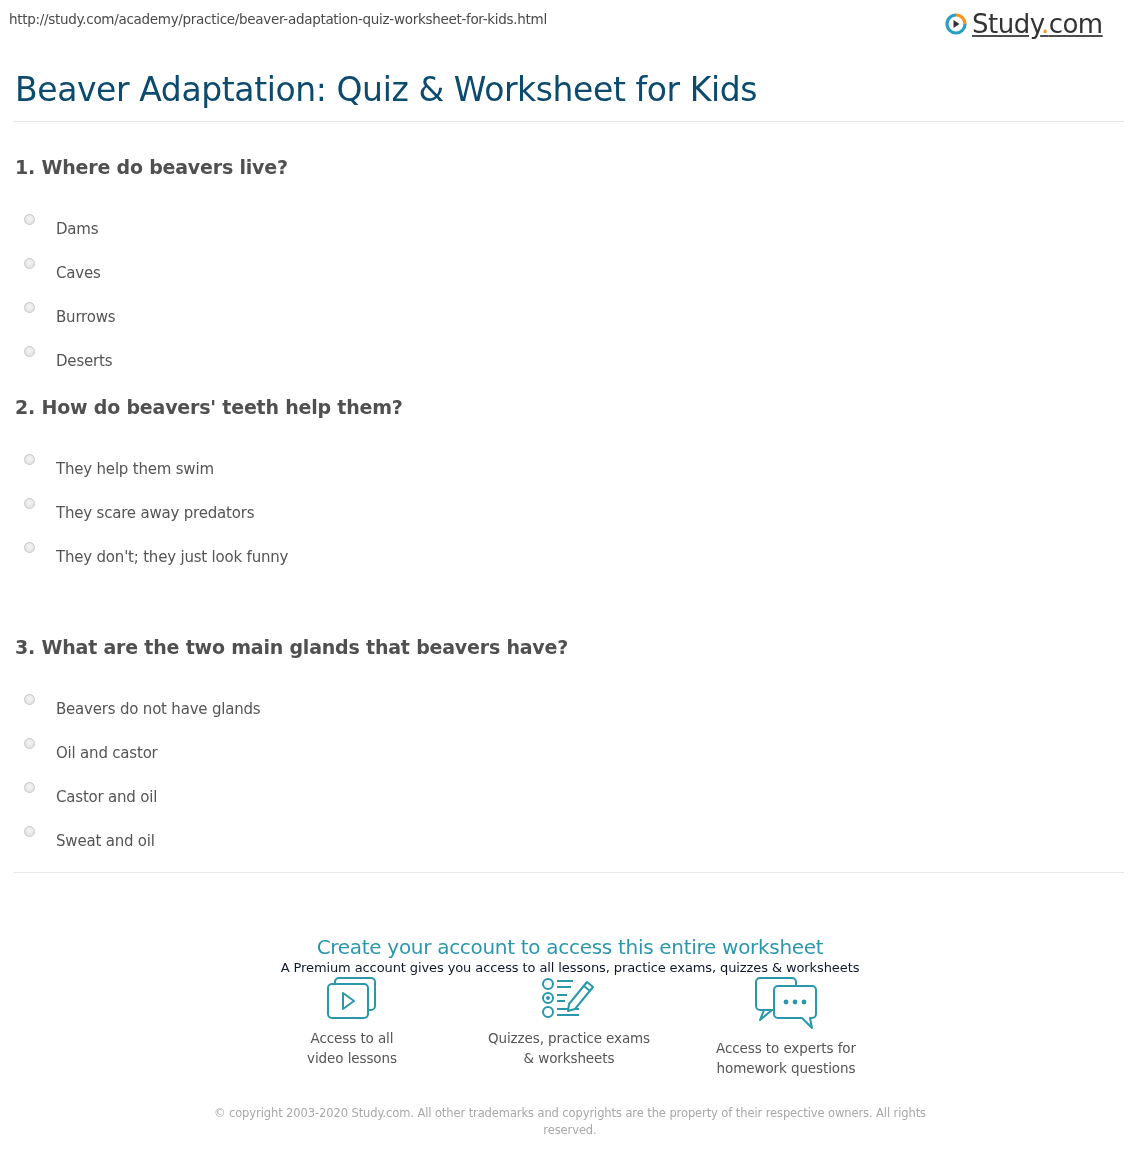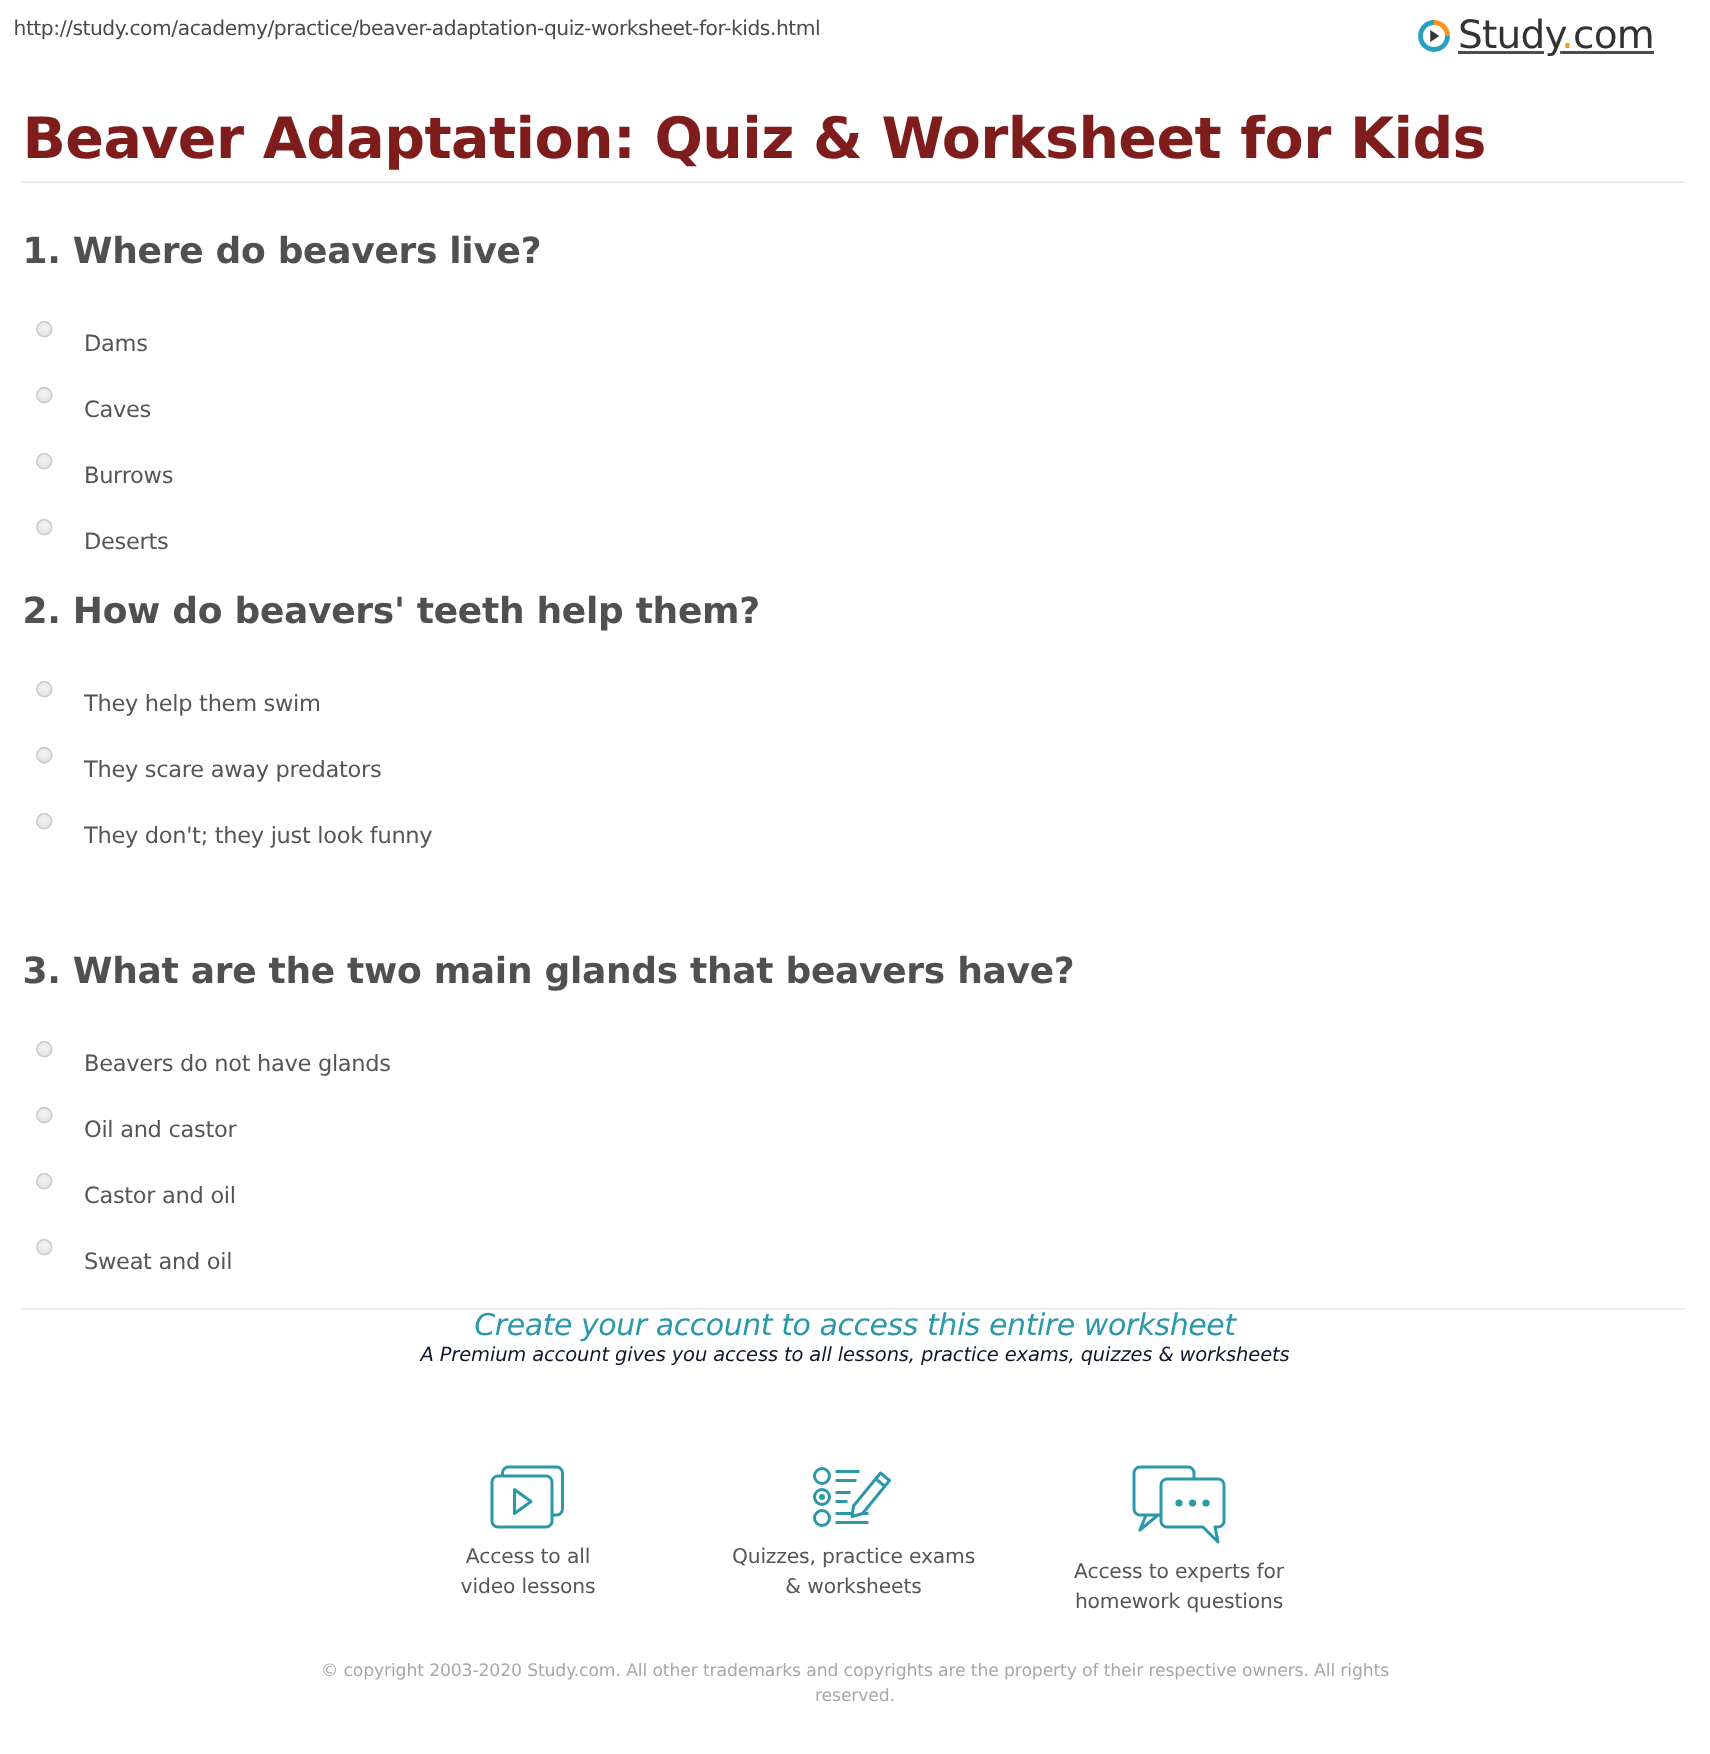--- a/index.html
+++ b/index.html
@@ -6,38 +6,38 @@
   html, body { width: 1140px; height: 1169px; background: #ffffff; overflow: hidden; }
   body { font-family: "DejaVu Sans", "Liberation Sans", sans-serif; color: #4d4d4d; position: relative; }
 
   .url { position: absolute; left: 9px; top: 11px; font-size: 13.5px; color: #4a4a4a; letter-spacing: -0.3px; }
 
   .logo { position: absolute; left: 944px; top: 8px; display: flex; align-items: center; text-decoration: underline; }
   .logo svg { display: block; }
   .logo-text { font-family: "DejaVu Sans", sans-serif; font-size: 26px; color: #333333; letter-spacing: -0.5px; margin-left: 4px; line-height: 32px; }
   .logo-text .dot { color: #f7941d; }
 
-  .title { position: absolute; left: 15px; top: 70px; font-size: 38px; color: #7f1d1d; font-weight: bold; letter-spacing: -0.4px; }
+  .title { position: absolute; left: 15px; top: 70px; font-size: 33px; color: #0c4a6e; font-weight: normal; letter-spacing: -0.4px; }
 
   .divider { position: absolute; left: 14px; width: 1110px; height: 1px; background: #e6e6e6; }
   .div1 { top: 121px; }
   .div2 { top: 872px; }
 
   .question { position: absolute; left: 15px; }
-  .q-title { font-size: 24px; font-weight: bold; color: #505050; letter-spacing: -0.2px; height: 26px; line-height: 26px; }
+  .q-title { font-size: 19px; font-weight: bold; color: #505050; letter-spacing: -0.2px; height: 26px; line-height: 26px; }
   .options { list-style: none; margin-top: 17px; }
   .option { display: flex; align-items: center; height: 44px; cursor: pointer; }
   .radio { width: 11px; height: 11px; border-radius: 50%; border: 1px solid #c8c8c8; background: radial-gradient(circle at 50% 40%, #f6f6f6 0%, #dcdcdc 100%); margin-left: 9px; margin-right: 21px; flex-shrink: 0; }
   .opt-label { font-size: 15px; color: #555555; letter-spacing: -0.2px; margin-top: 20px; }
 
   .q1 { top: 154px; }
   .q2 { top: 394px; }
   .q3 { top: 634px; }
 
-  .cta { position: absolute; left: 0; width: 1140px; top: 868px; text-align: center; font-style: italic; }
+  .cta { position: absolute; left: 0; width: 1140px; top: 932px; text-align: center; }
   .cta-title { font-size: 20px; color: #2b98aa; font-weight: normal; letter-spacing: -0.3px; line-height: 30px; }
   .cta-sub { font-size: 13px; color: #0f172a; margin-top: -2px; letter-spacing: -0.1px; }
 
   .features { position: absolute; top: 976px; left: 0; width: 1140px; }
   .feature { position: absolute; width: 200px; text-align: center; }
   .feature svg { display: block; margin: 0 auto; }
   .f1 { left: 252px; }
   .f2 { left: 469px; }
   .f3 { left: 686px; }
   .f-label { font-size: 13.5px; color: #555555; line-height: 20px; margin-top: 8px; letter-spacing: -0.1px; }

